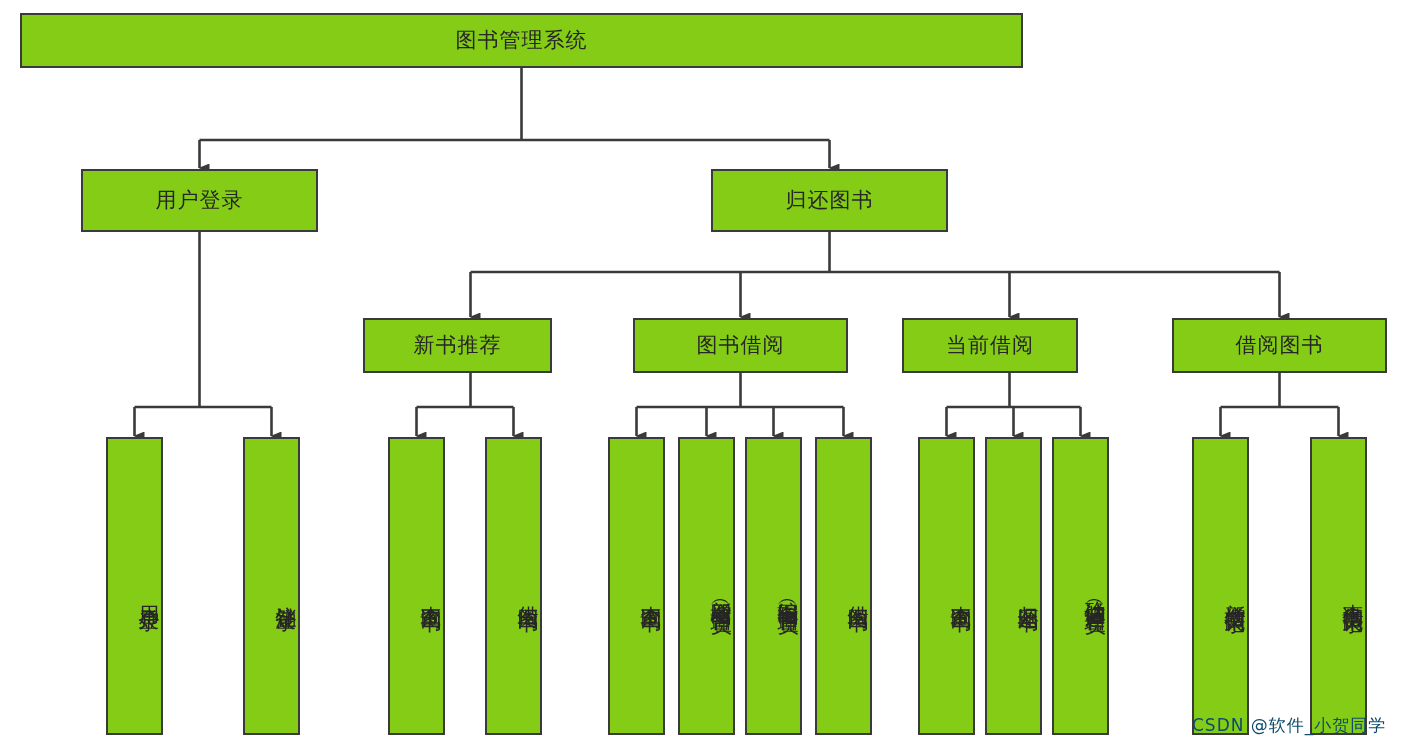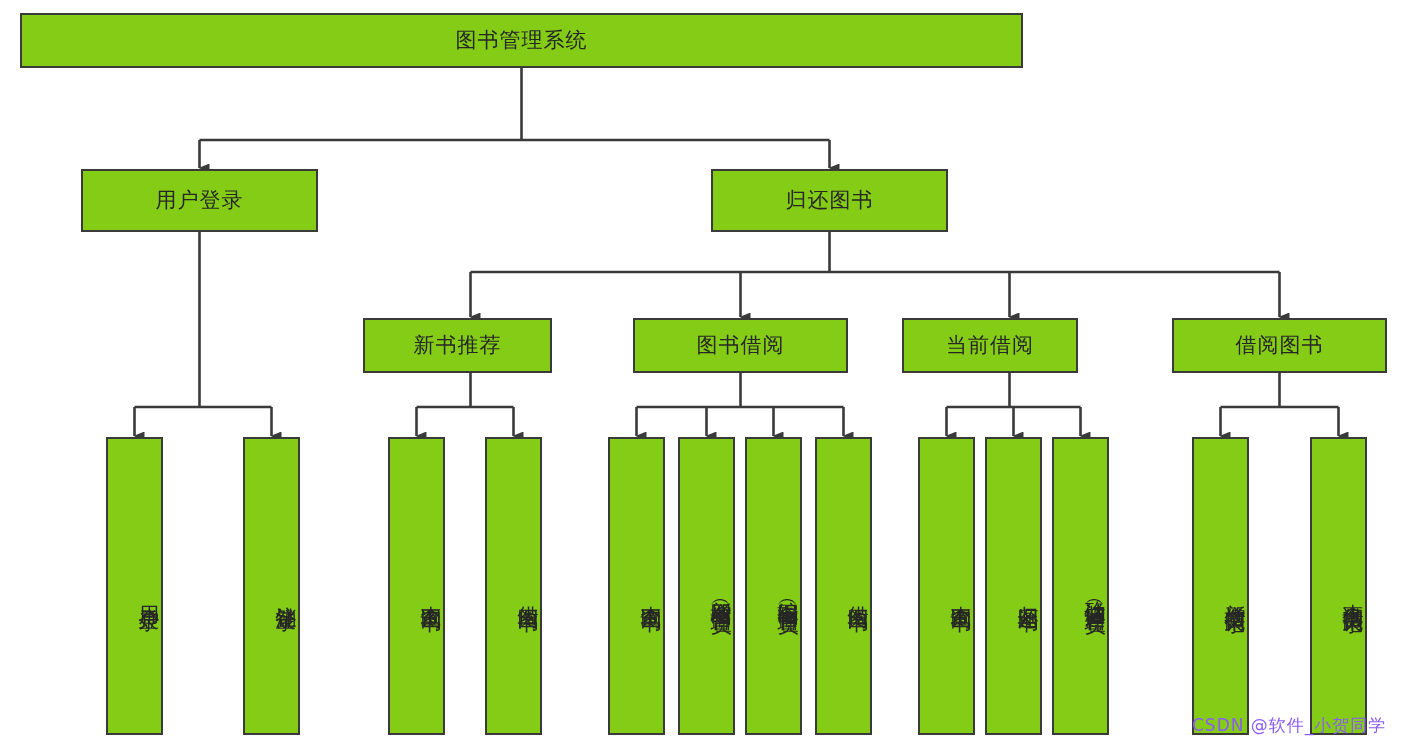--- a/index.html
+++ b/index.html
@@ -22,21 +22,21 @@
   .node.vert{
     font-size:21px;line-height:1.18;letter-spacing:2px;
     writing-mode:vertical-rl;text-orientation:upright;
     align-items:flex-start;justify-content:center;
     padding-top:14px;
   }
   .node.root{font-size:21px;}
   .watermark{
     position:absolute;
     font-size:17px;
-    color:#8b5cf6;
+    color:#0c4a6e;
     letter-spacing:1px;
     white-space:nowrap;
     pointer-events:none;
   }
 </style>
 </head>
 <body>
 
 <div id="diagram-root">
 

